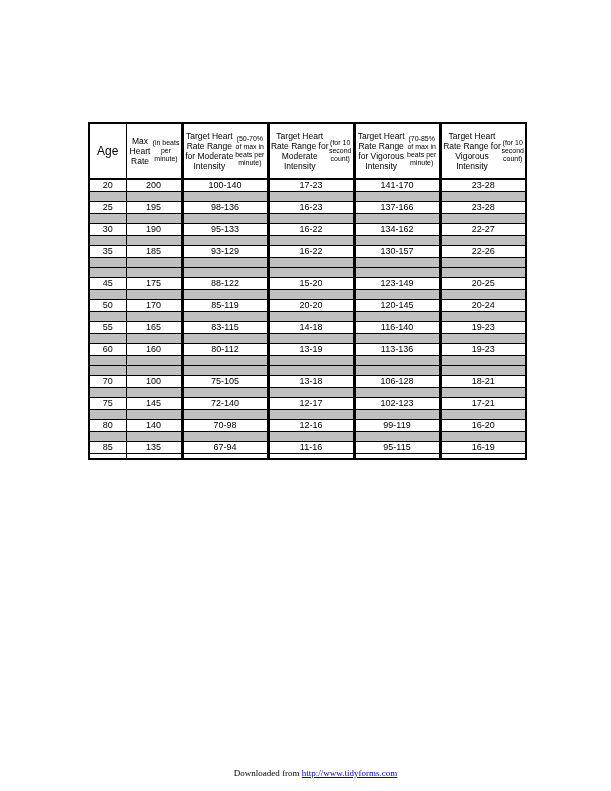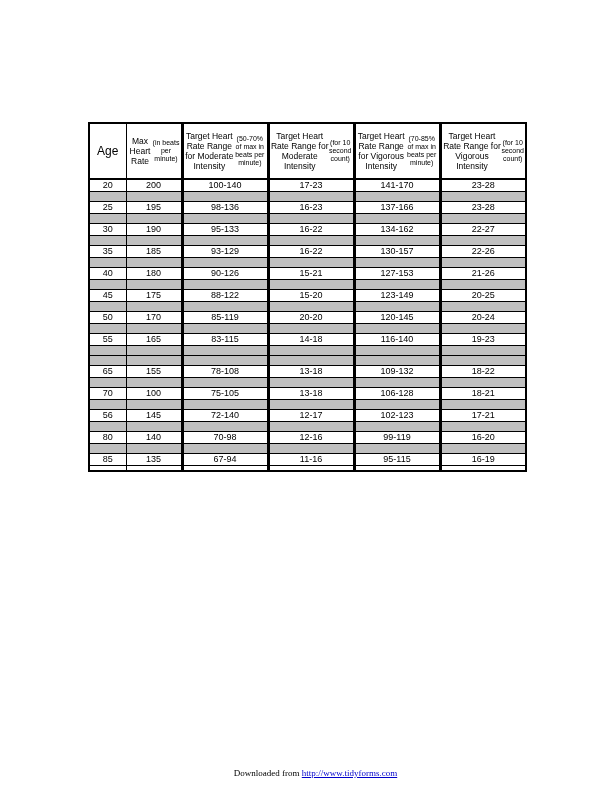--- a/index.html
+++ b/index.html
@@ -187,28 +187,20 @@
           <td class="vthick">22-26</td>
         </tr>
         <tr class="gray-row">
           <td></td>
           <td></td>
           <td class="vthick"></td>
           <td class="vthick"></td>
           <td class="vthick"></td>
           <td class="vthick"></td>
         </tr>
-        <tr class="data-row">
-          <td>40</td>
-          <td>180</td>
-          <td class="vthick">90-126</td>
-          <td class="vthick">15-21</td>
-          <td class="vthick">127-153</td>
-          <td class="vthick">21-26</td>
-        </tr>
         <tr class="gray-row">
           <td></td>
           <td></td>
           <td class="vthick"></td>
           <td class="vthick"></td>
           <td class="vthick"></td>
           <td class="vthick"></td>
         </tr>
         <tr class="data-row">
           <td>45</td>
@@ -251,35 +243,35 @@
           <td class="vthick">19-23</td>
         </tr>
         <tr class="gray-row">
           <td></td>
           <td></td>
           <td class="vthick"></td>
           <td class="vthick"></td>
           <td class="vthick"></td>
           <td class="vthick"></td>
         </tr>
-        <tr class="gray-row">
-          <td></td>
-          <td></td>
-          <td class="vthick"></td>
-          <td class="vthick"></td>
-          <td class="vthick"></td>
-          <td class="vthick"></td>
-        </tr>
-        <tr class="data-row thick-top">
-          <td>65</td>
-          <td>155</td>
-          <td class="vthick">78-108</td>
-          <td class="vthick">13-18</td>
-          <td class="vthick">109-132</td>
-          <td class="vthick">18-22</td>
+        <tr class="data-row">
+          <td>60</td>
+          <td>160</td>
+          <td class="vthick">80-112</td>
+          <td class="vthick">13-19</td>
+          <td class="vthick">113-136</td>
+          <td class="vthick">19-23</td>
+        </tr>
+        <tr class="gray-row">
+          <td></td>
+          <td></td>
+          <td class="vthick"></td>
+          <td class="vthick"></td>
+          <td class="vthick"></td>
+          <td class="vthick"></td>
         </tr>
         <tr class="gray-row">
           <td></td>
           <td></td>
           <td class="vthick"></td>
           <td class="vthick"></td>
           <td class="vthick"></td>
           <td class="vthick"></td>
         </tr>
         <tr class="data-row">
@@ -292,21 +284,21 @@
         </tr>
         <tr class="gray-row">
           <td></td>
           <td></td>
           <td class="vthick"></td>
           <td class="vthick"></td>
           <td class="vthick"></td>
           <td class="vthick"></td>
         </tr>
         <tr class="data-row">
-          <td>56</td>
+          <td>75</td>
           <td>145</td>
           <td class="vthick">72-140</td>
           <td class="vthick">12-17</td>
           <td class="vthick">102-123</td>
           <td class="vthick">17-21</td>
         </tr>
         <tr class="gray-row">
           <td></td>
           <td></td>
           <td class="vthick"></td>

